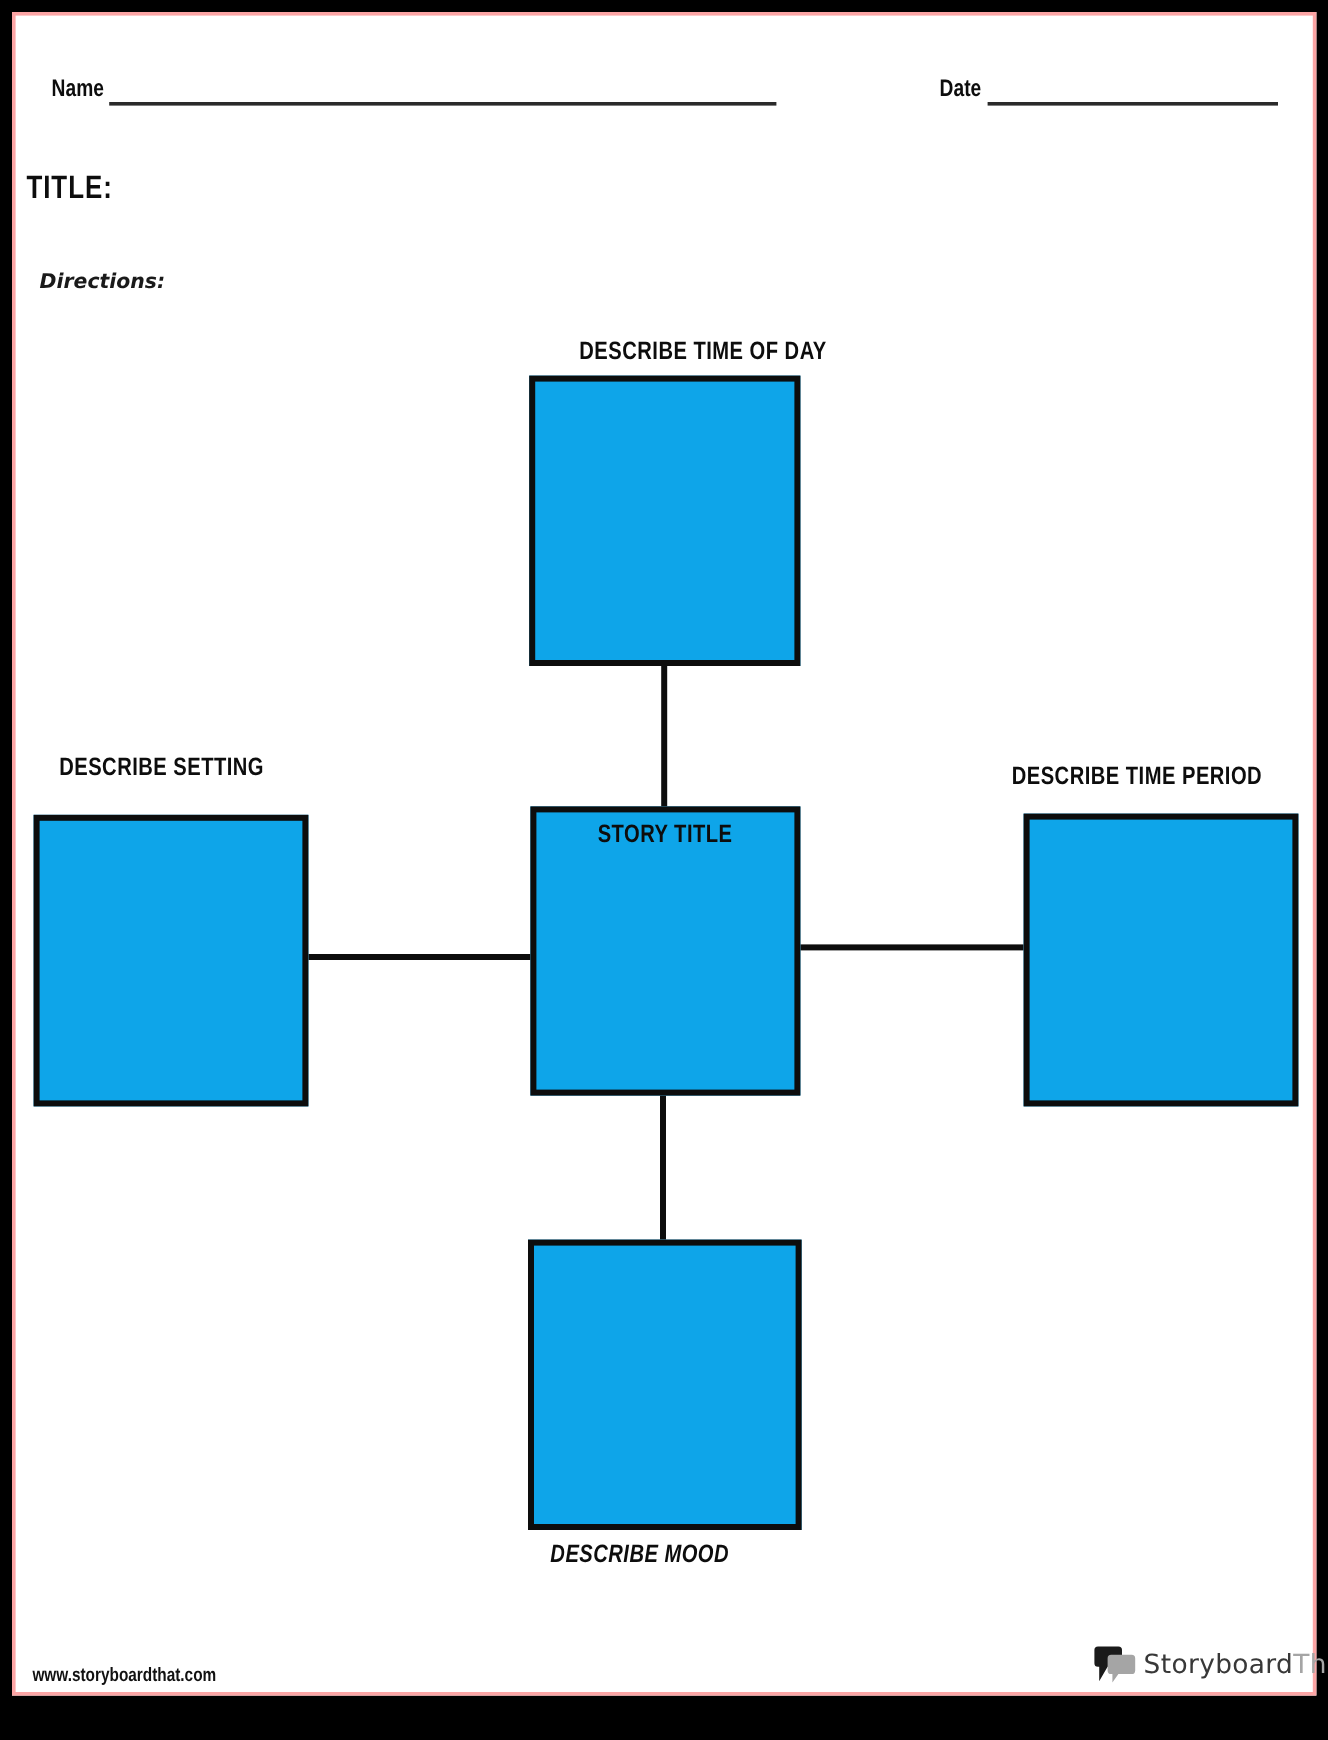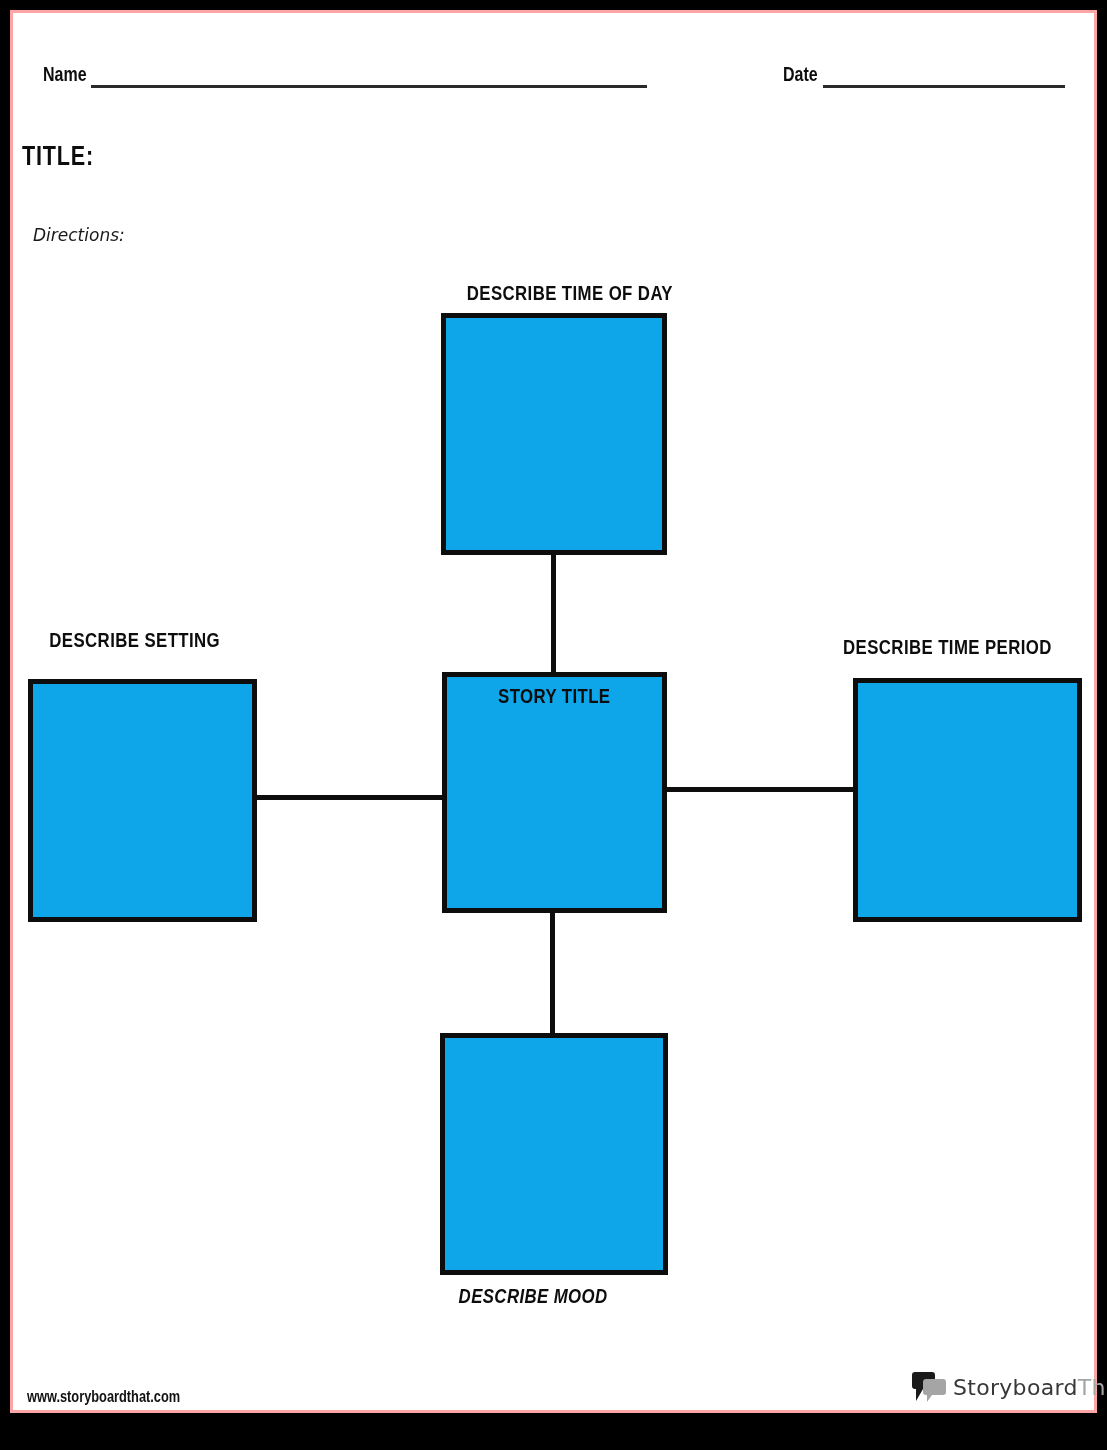--- a/index.html
+++ b/index.html
@@ -35,39 +35,39 @@
   .name-label{left:30px;top:51px;font-size:20px;}
   .date-label{left:770px;top:51px;font-size:20px;}
   .rule{position:absolute;height:3px;background:#2a2a2a;}
   .name-rule{left:78px;top:72px;width:556px;}
   .date-rule{left:810px;top:72px;width:242px;}
   .title-wrap{left:0;top:130px;width:100%;}
   .title-text{font-size:27px;letter-spacing:1px;}
   .directions{
     left:20px;top:212px;
     font-family:"DejaVu Sans", sans-serif;
-    font-style:italic;font-weight:400;
+    font-style:italic;font-weight:700;
     font-size:17px;color:#1a1a1a;
   }
 
   
   .wbox{
     position:absolute;
     background:#0ea5e9;
     border:5px solid #0d0d0d;
     box-sizing:border-box;
   }
   .box-top{left:428px;top:300px;width:226px;height:242px;}
   .box-center{left:429px;top:659px;width:225px;height:241px;}
   .box-left{left:15px;top:666px;width:229px;height:243px;}
   .box-right{left:840px;top:665px;width:229px;height:244px;}
   .box-bottom{left:427px;top:1020px;width:228px;height:242px;}
 
   .box-label{font-size:21px;letter-spacing:0.5px;}
-  .lbl-top{left:428px;top:269px;width:226px;}
+  .lbl-top{left:444px;top:269px;width:226px;}
   .lbl-left{left:15px;top:616px;width:229px;}
   .lbl-right{left:804px;top:623px;width:229px;}
   .lbl-bottom{left:427px;top:1272px;width:228px;font-style:italic;}
   .lbl-center{left:0;top:8px;width:100%;text-align:center;position:absolute;}
 
   
   .conn{position:absolute;background:#0d0d0d;}
   .conn-v1{left:538px;top:542px;width:5px;height:117px;}
   .conn-v2{left:537px;top:900px;width:5px;height:120px;}
   .conn-h1{left:244px;top:782px;width:185px;height:5px;}

